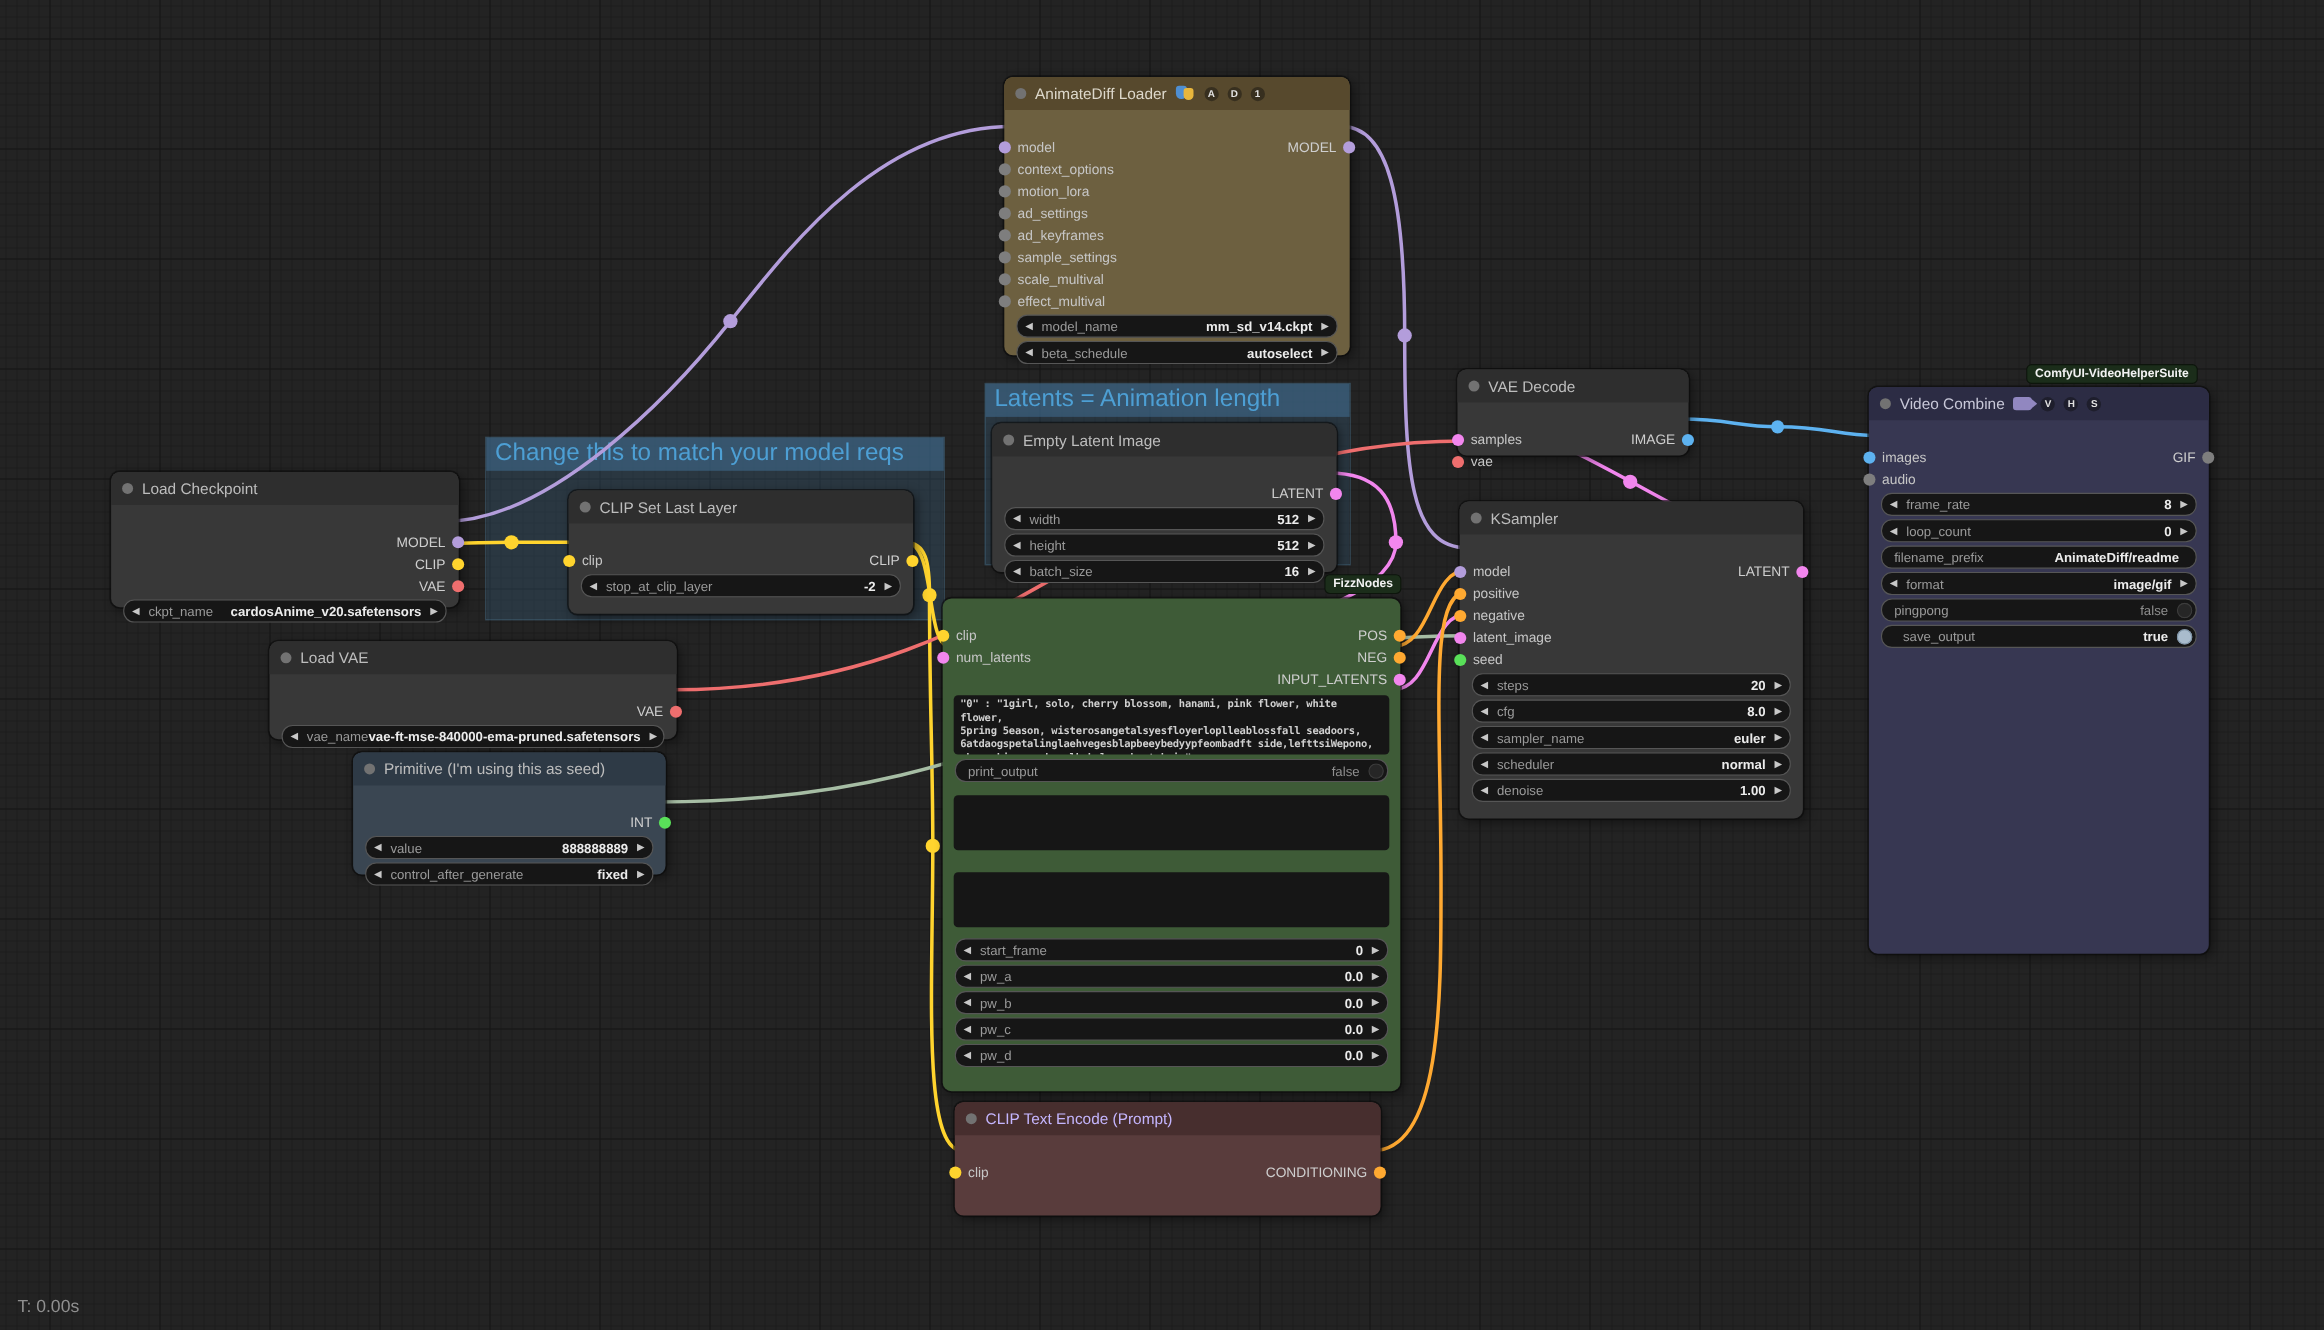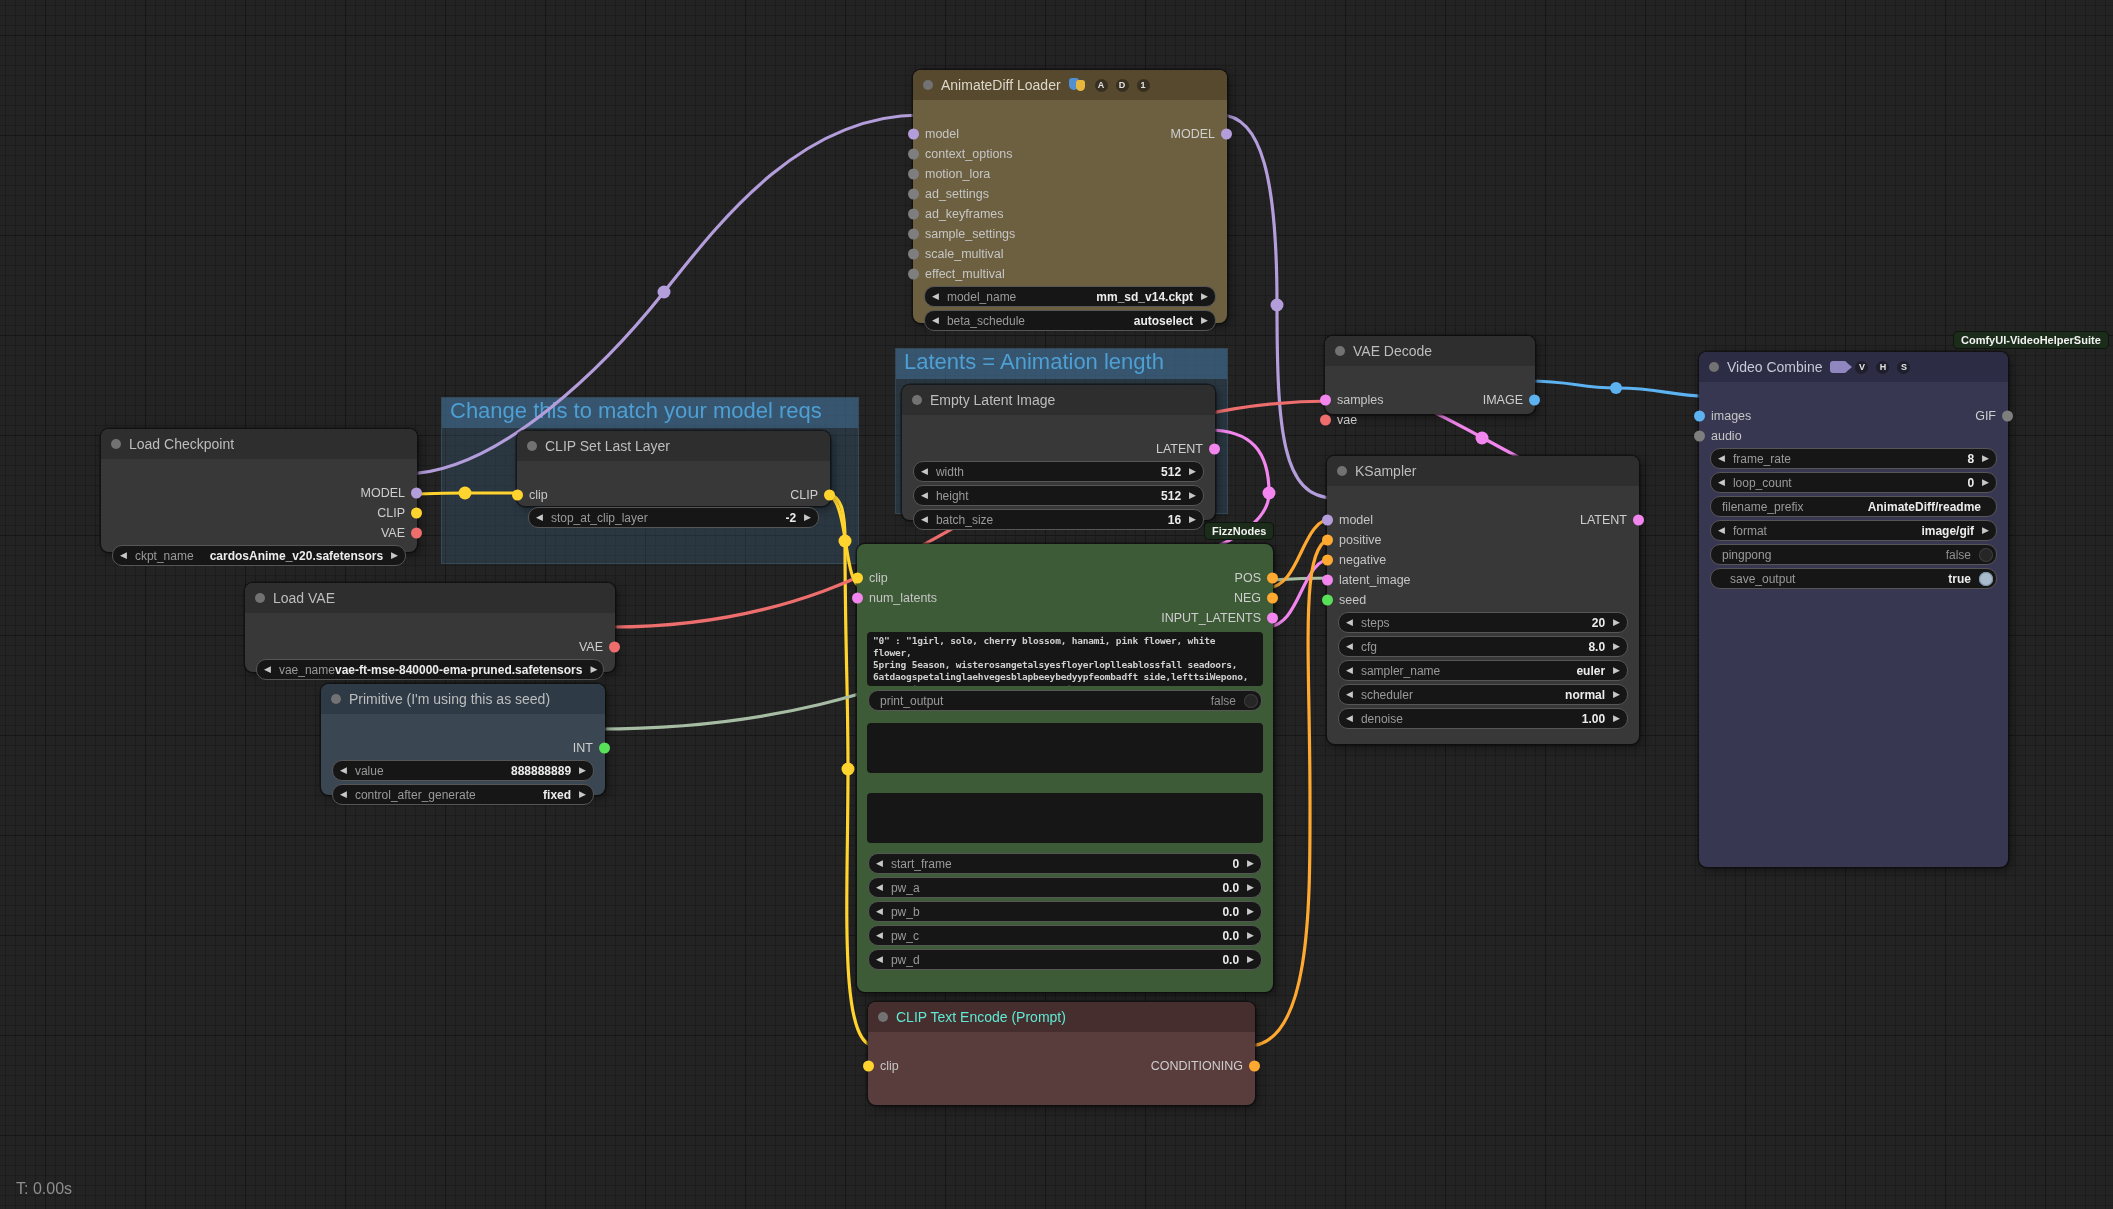--- a/index.html
+++ b/index.html
@@ -199,21 +199,21 @@
     </div>
     <div class="widget">
       <span class="arr">◀</span>
       <span class="wlabel">beta_schedule</span>
       <span class="wvalue">autoselect</span>
       <span class="arr">▶</span>
     </div>
   </div>
 </div>
 
-<div class="node" style="left:517px;top:431px;width:313px;height:75px;--body:#383838;--tbar:#2e2e2e">
+<div class="node" style="left:517px;top:446px;width:313px;height:112px;--body:#383838;--tbar:#2e2e2e">
   <div class="node-title">
     <span class="collapse-dot"></span>
     <span>CLIP Set Last Layer</span>
   </div>
   <div class="rows">
     <div class="row">
         <span class="pdot in c-clip"></span>
         <span class="lbl-in">clip</span>
         <span class="lbl-out">CLIP</span>
         <span class="pdot out c-clip"></span>
@@ -360,21 +360,21 @@
     <div class="widget">
       <span class="arr">◀</span>
       <span class="wlabel">pw_d</span>
       <span class="wvalue">0.0</span>
       <span class="arr">▶</span>
     </div>
   </div>
 </div>
 
 <div class="node" style="left:868px;top:1002px;width:387px;height:103px;--body:#593c3c;--tbar:#472e2e">
-  <div class="node-title" style="color:#5eead4">
+  <div class="node-title" style="color:#c4b5fd">
     <span class="collapse-dot"></span>
     <span>CLIP Text Encode (Prompt)</span>
   </div>
   <div class="rows">
     <div class="row">
         <span class="pdot in c-clip"></span>
         <span class="lbl-in">clip</span>
         <span class="lbl-out">CONDITIONING</span>
         <span class="pdot out c-cond"></span>
       </div>
@@ -511,14 +511,14 @@
     <div class="widget">
       <span class="wlabel" style="margin-left:12px">save_output</span>
       <span class="wvalue">true</span>
       <span class="knob on"></span>
     </div>
     <div style="height:290px"></div>
   </div>
 </div>
 
 <div class="tag" id="tag-fizz" style="left:1205px;top:523px">FizzNodes</div>
-<div class="tag" id="tag-vhs" style="left:1954px;top:332px">ComfyUI-VideoHelperSuite</div>
+<div class="tag" id="tag-vhs" style="left:1843px;top:332px">ComfyUI-VideoHelperSuite</div>
 <div id="status">T: 0.00s</div>
 
 </body></html>

